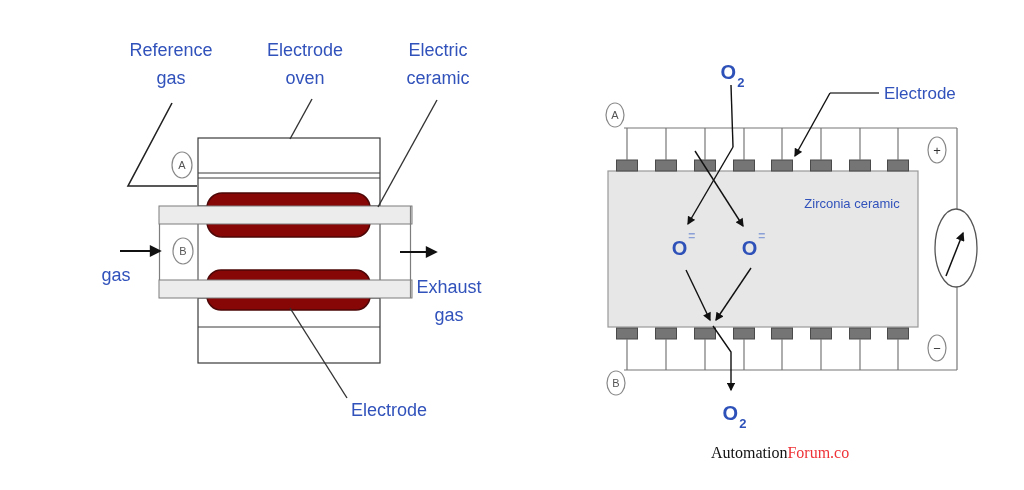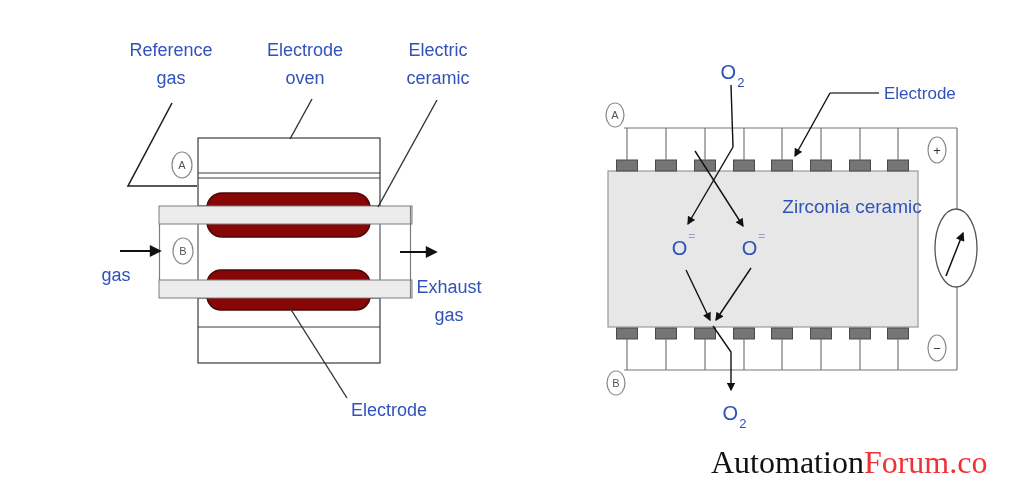--- a/index.html
+++ b/index.html
@@ -2,29 +2,29 @@
 <html><head>
 <meta charset="utf-8">
 <style>
   html,body{margin:0;padding:0;background:#fff;}
   #stage{position:relative;width:1024px;height:490px;background:#fff;overflow:hidden;
          font-family:"Liberation Sans",sans-serif;}
   #diagram-svg{position:absolute;left:0;top:0;width:1024px;height:490px;}
   .lbl{position:absolute;color:#3152bb;font-size:18px;line-height:28px;text-align:center;
        transform:translateX(-50%);white-space:nowrap;}
   .lbl .ln{display:block;}
-  .lbl-sm{position:absolute;color:#3152bb;font-size:19px;white-space:nowrap;}
-  .mol{position:absolute;color:#2d51b8;font-weight:normal;font-size:20px;
+  .lbl-sm{position:absolute;color:#3152bb;font-size:13px;white-space:nowrap;}
+  .mol{position:absolute;color:#2d51b8;font-weight:bold;font-size:20px;
        transform:translateX(-50%);white-space:nowrap;}
   .mol sub{font-size:13px;position:relative;top:3px;left:1px;}
   .mol sup{font-size:12px;position:relative;top:-7px;left:1px;color:#8aa0d6;}
   .circ-letter{position:absolute;color:#555;font-size:11px;transform:translate(-50%,-50%);}
   .circ-sign{position:absolute;color:#333;font-size:13px;transform:translate(-50%,-50%);}
   #watermark{position:absolute;left:711px;top:444px;font-family:"Liberation Serif",serif;
-             font-size:32px;white-space:nowrap;}
+             font-size:16px;white-space:nowrap;}
   #watermark .wm-black{color:#111;}
   #watermark .wm-red{color:#ee3237;}
 </style>
 </head>
 <body>
 
 <div id="stage">
 
   <svg id="diagram-svg" viewBox="0 0 1024 490" xmlns="http://www.w3.org/2000/svg">
     <defs>

